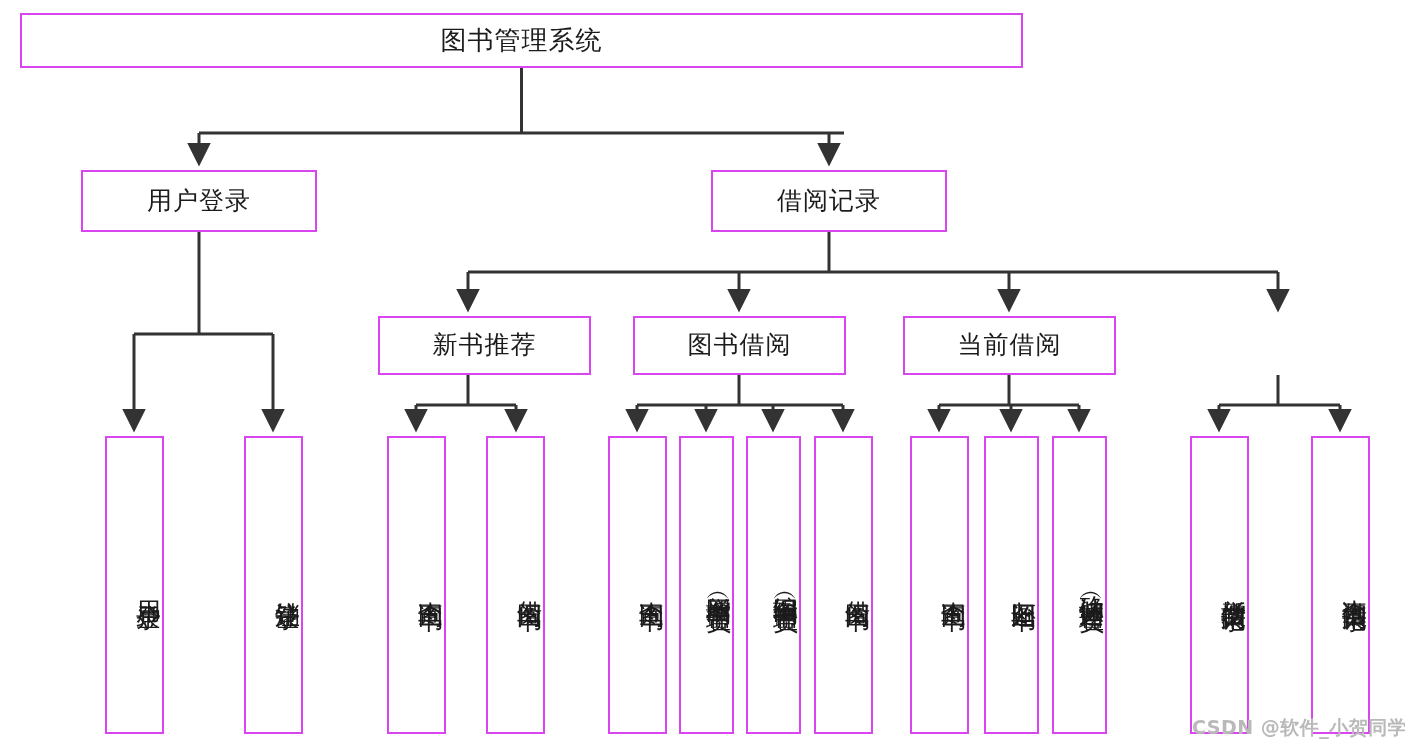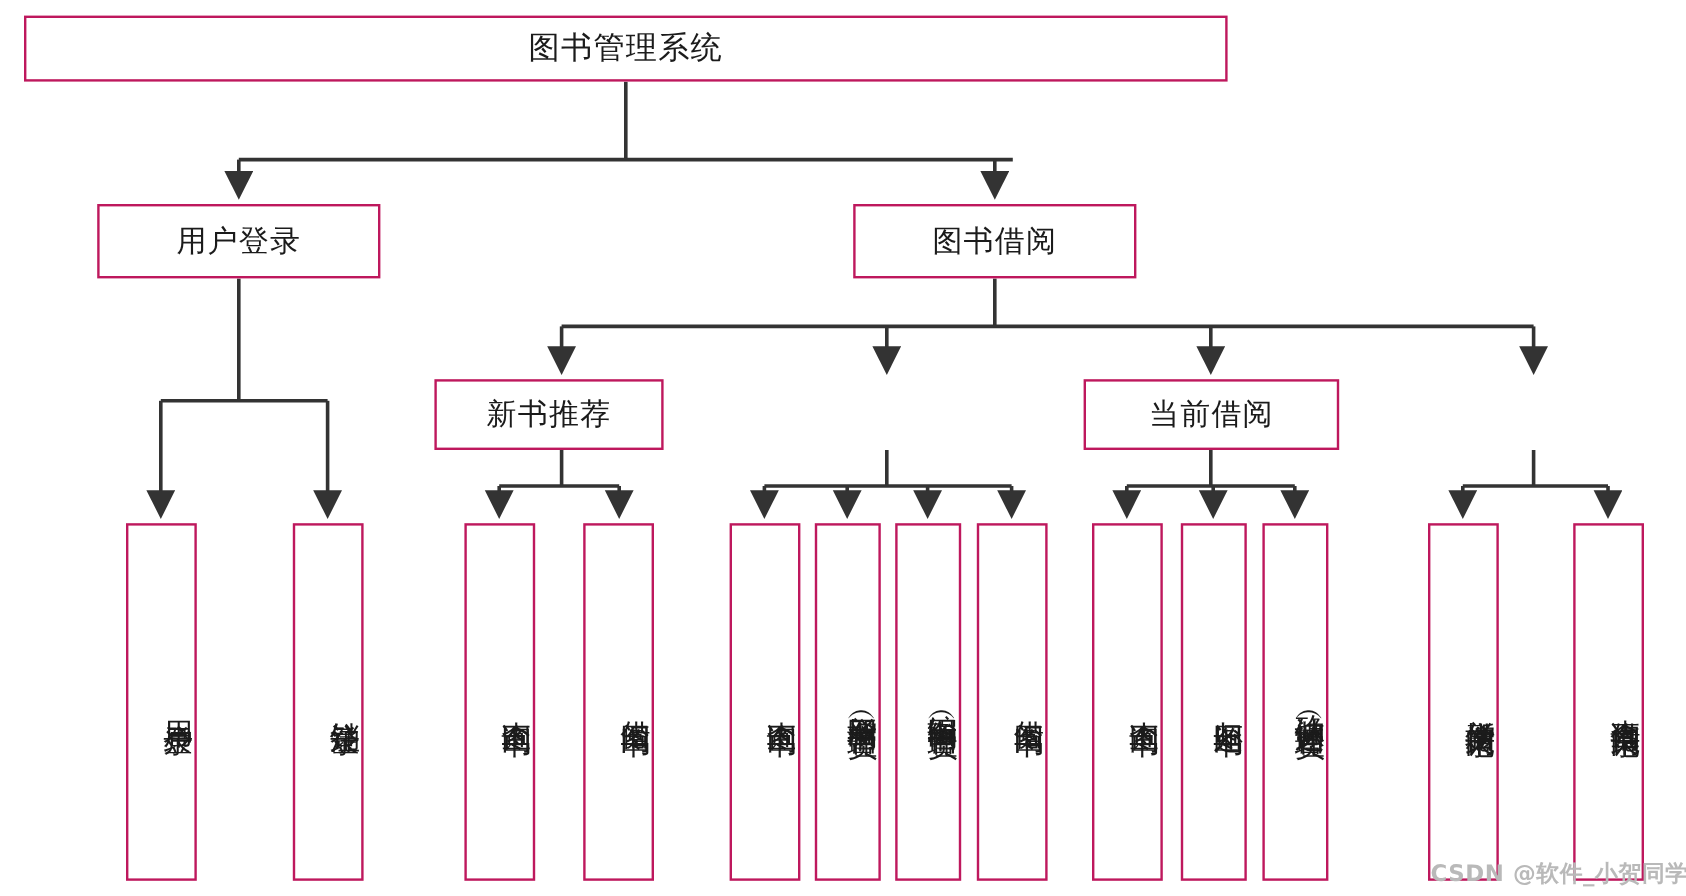--- a/index.html
+++ b/index.html
@@ -23,21 +23,21 @@
     left: 0;
     top: 0;
     width: 1405px;
     height: 747px;
     pointer-events: none;
   }
   .node {
     position: absolute;
     box-sizing: border-box;
     background: #ffffff;
-    border: 2px solid #be185d;
+    border: 2px solid #d946ef;
     display: flex;
     align-items: center;
     justify-content: center;
     color: #1b1b1b;
   }
   .node-h {
     font-size: 25px;
     line-height: 1.15;
     letter-spacing: 1px;
     white-space: nowrap;
@@ -120,23 +120,24 @@
       <path d="M1278,375 L1278,405"></path>
       <path d="M1219,405 L1340,405"></path>
       <path d="M1219,405 L1219,428" marker-end="url(#arrowhead)"></path>
       <path d="M1340,405 L1340,428" marker-end="url(#arrowhead)"></path>
     </g>
   </svg>
 
   <div class="node node-h node-title" style="left:20px; top:13px; width:1003px; height:55px;">图书管理系统</div>
 
   <div class="node node-h" style="left:81px; top:170px; width:236px; height:62px;">用户登录</div>
-  <div class="node node-h" style="left:711px; top:170px; width:236px; height:62px;">图书借阅</div>
+  <div class="node node-h" style="left:711px; top:170px; width:236px; height:62px;">借阅记录</div>
 
-  <div class="node node-h" style="left:362px; top:316px; width:191px; height:59px;">新书推荐</div>
+  <div class="node node-h" style="left:378px; top:316px; width:213px; height:59px;">新书推荐</div>
+  <div class="node node-h" style="left:633px; top:316px; width:213px; height:59px;">图书借阅</div>
   <div class="node node-h" style="left:903px; top:316px; width:213px; height:59px;">当前借阅</div>
 
   <div class="node node-v" style="left:105px; top:436px; width:59px; height:298px;">用户登录</div>
   <div class="node node-v" style="left:244px; top:436px; width:59px; height:298px;">注销登录</div>
 
   <div class="node node-v" style="left:387px; top:436px; width:59px; height:298px;">查询图书</div>
   <div class="node node-v" style="left:486px; top:436px; width:59px; height:298px;">借阅图书</div>
 
   <div class="node node-v" style="left:608px; top:436px; width:59px; height:298px;">查询图书</div>
   <div class="node node-v" style="left:679px; top:436px; width:55px; height:298px;">新增图书（管理员）</div>

